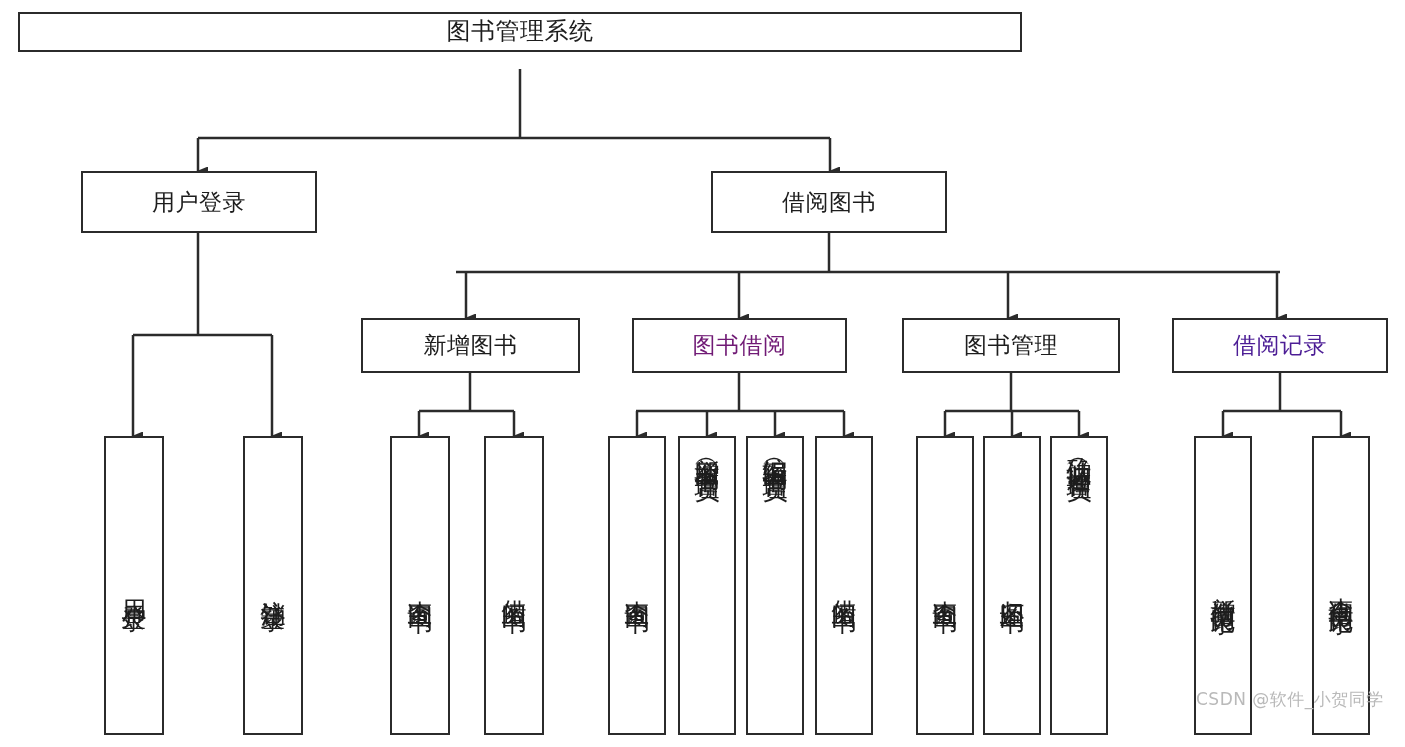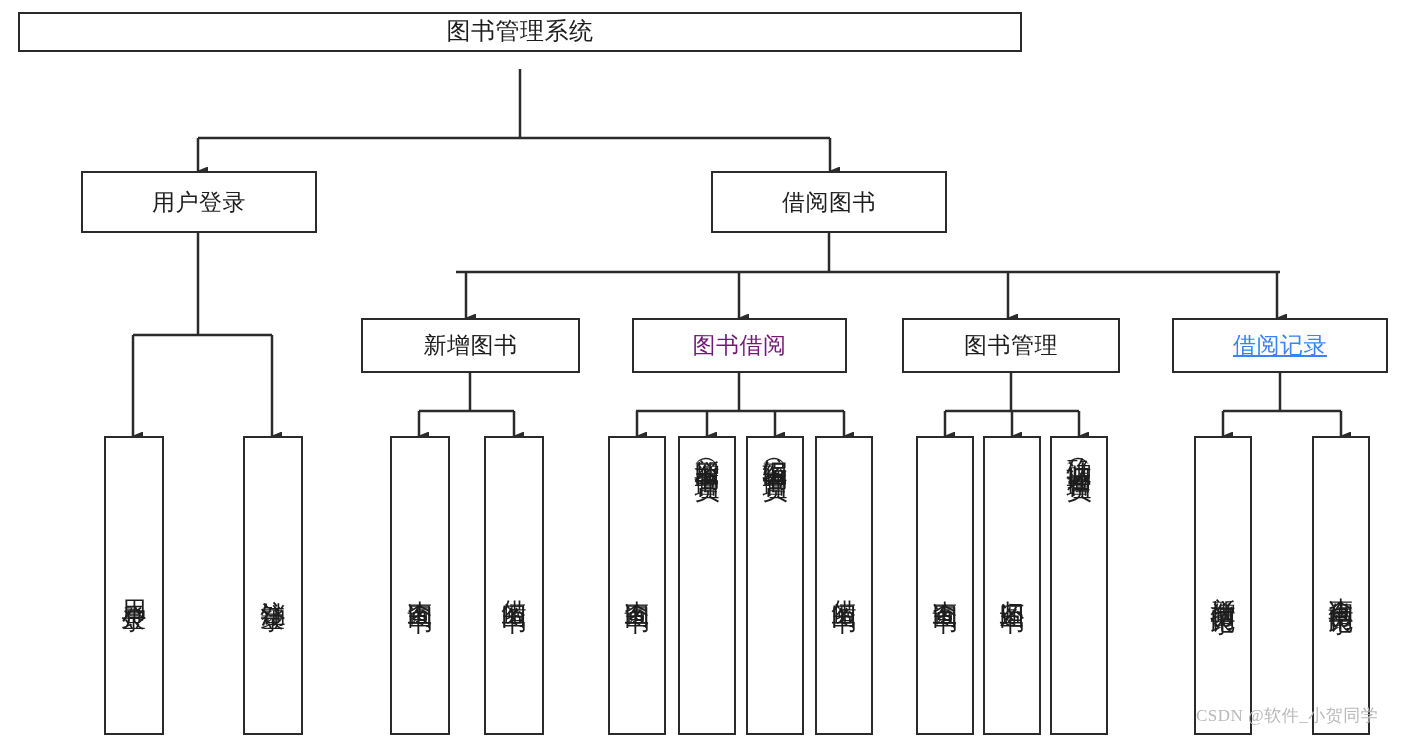--- a/index.html
+++ b/index.html
@@ -135,21 +135,21 @@
       <div class="node horizontal" style="left: 361px; top: 318px; width: 219px; height: 55px; border-color: rgb(43, 43, 43); background: rgb(255, 255, 255);">
         <span class="node-label" style="color: rgb(29, 29, 29);">新增图书</span>
       </div>
       <div class="node horizontal" style="left: 632px; top: 318px; width: 215px; height: 55px; border-color: rgb(43, 43, 43); background: rgb(255, 255, 255);">
         <span class="node-label" style="color: #701a75;">图书借阅</span>
       </div>
       <div class="node horizontal" style="left: 902px; top: 318px; width: 218px; height: 55px; border-color: rgb(43, 43, 43); background: rgb(255, 255, 255);">
         <span class="node-label" style="color: rgb(29, 29, 29);">图书管理</span>
       </div>
       <div class="node horizontal" style="left: 1172px; top: 318px; width: 216px; height: 55px; border-color: rgb(43, 43, 43); background: rgb(255, 255, 255);">
-        <span class="node-label" style="color: #3b82f6; text-decoration: underline;">借阅记录</span>
+        <span class="node-label" style="color: #4c1d95;">借阅记录</span>
       </div>
       <div class="node vertical v-center" style="left: 104px; top: 436px; width: 60px; height: 299px; border-color: rgb(43, 43, 43); background: rgb(255, 255, 255);">
         <span class="node-label" style="color: rgb(29, 29, 29);">用户登录</span>
       </div>
       <div class="node vertical v-center" style="left: 243px; top: 436px; width: 60px; height: 299px; border-color: rgb(43, 43, 43); background: rgb(255, 255, 255);">
         <span class="node-label" style="color: rgb(29, 29, 29);">注销登录</span>
       </div>
       <div class="node vertical v-center" style="left: 390px; top: 436px; width: 60px; height: 299px; border-color: rgb(43, 43, 43); background: rgb(255, 255, 255);">
         <span class="node-label" style="color: rgb(29, 29, 29);">查询图书</span>
       </div>
@@ -178,14 +178,14 @@
         <span class="node-label" style="color: rgb(29, 29, 29);">确认归还（管理员）</span>
       </div>
       <div class="node vertical v-center" style="left: 1194px; top: 436px; width: 58px; height: 299px; border-color: rgb(43, 43, 43); background: rgb(255, 255, 255);">
         <span class="node-label" style="color: rgb(29, 29, 29);">新增借阅记录</span>
       </div>
       <div class="node vertical v-center" style="left: 1312px; top: 436px; width: 58px; height: 299px; border-color: rgb(43, 43, 43); background: rgb(255, 255, 255);">
         <span class="node-label" style="color: rgb(29, 29, 29);">查询借阅记录</span>
       </div>
     </div>
 
-  <div class="watermark" style="left:1196px; top:704px;font-family:Liberation Serif, serif;">CSDN @软件_小贺同学</div>
+  <div class="watermark" style="left:1196px; top:688px;">CSDN @软件_小贺同学</div>
 </div>
 
 </body></html>

